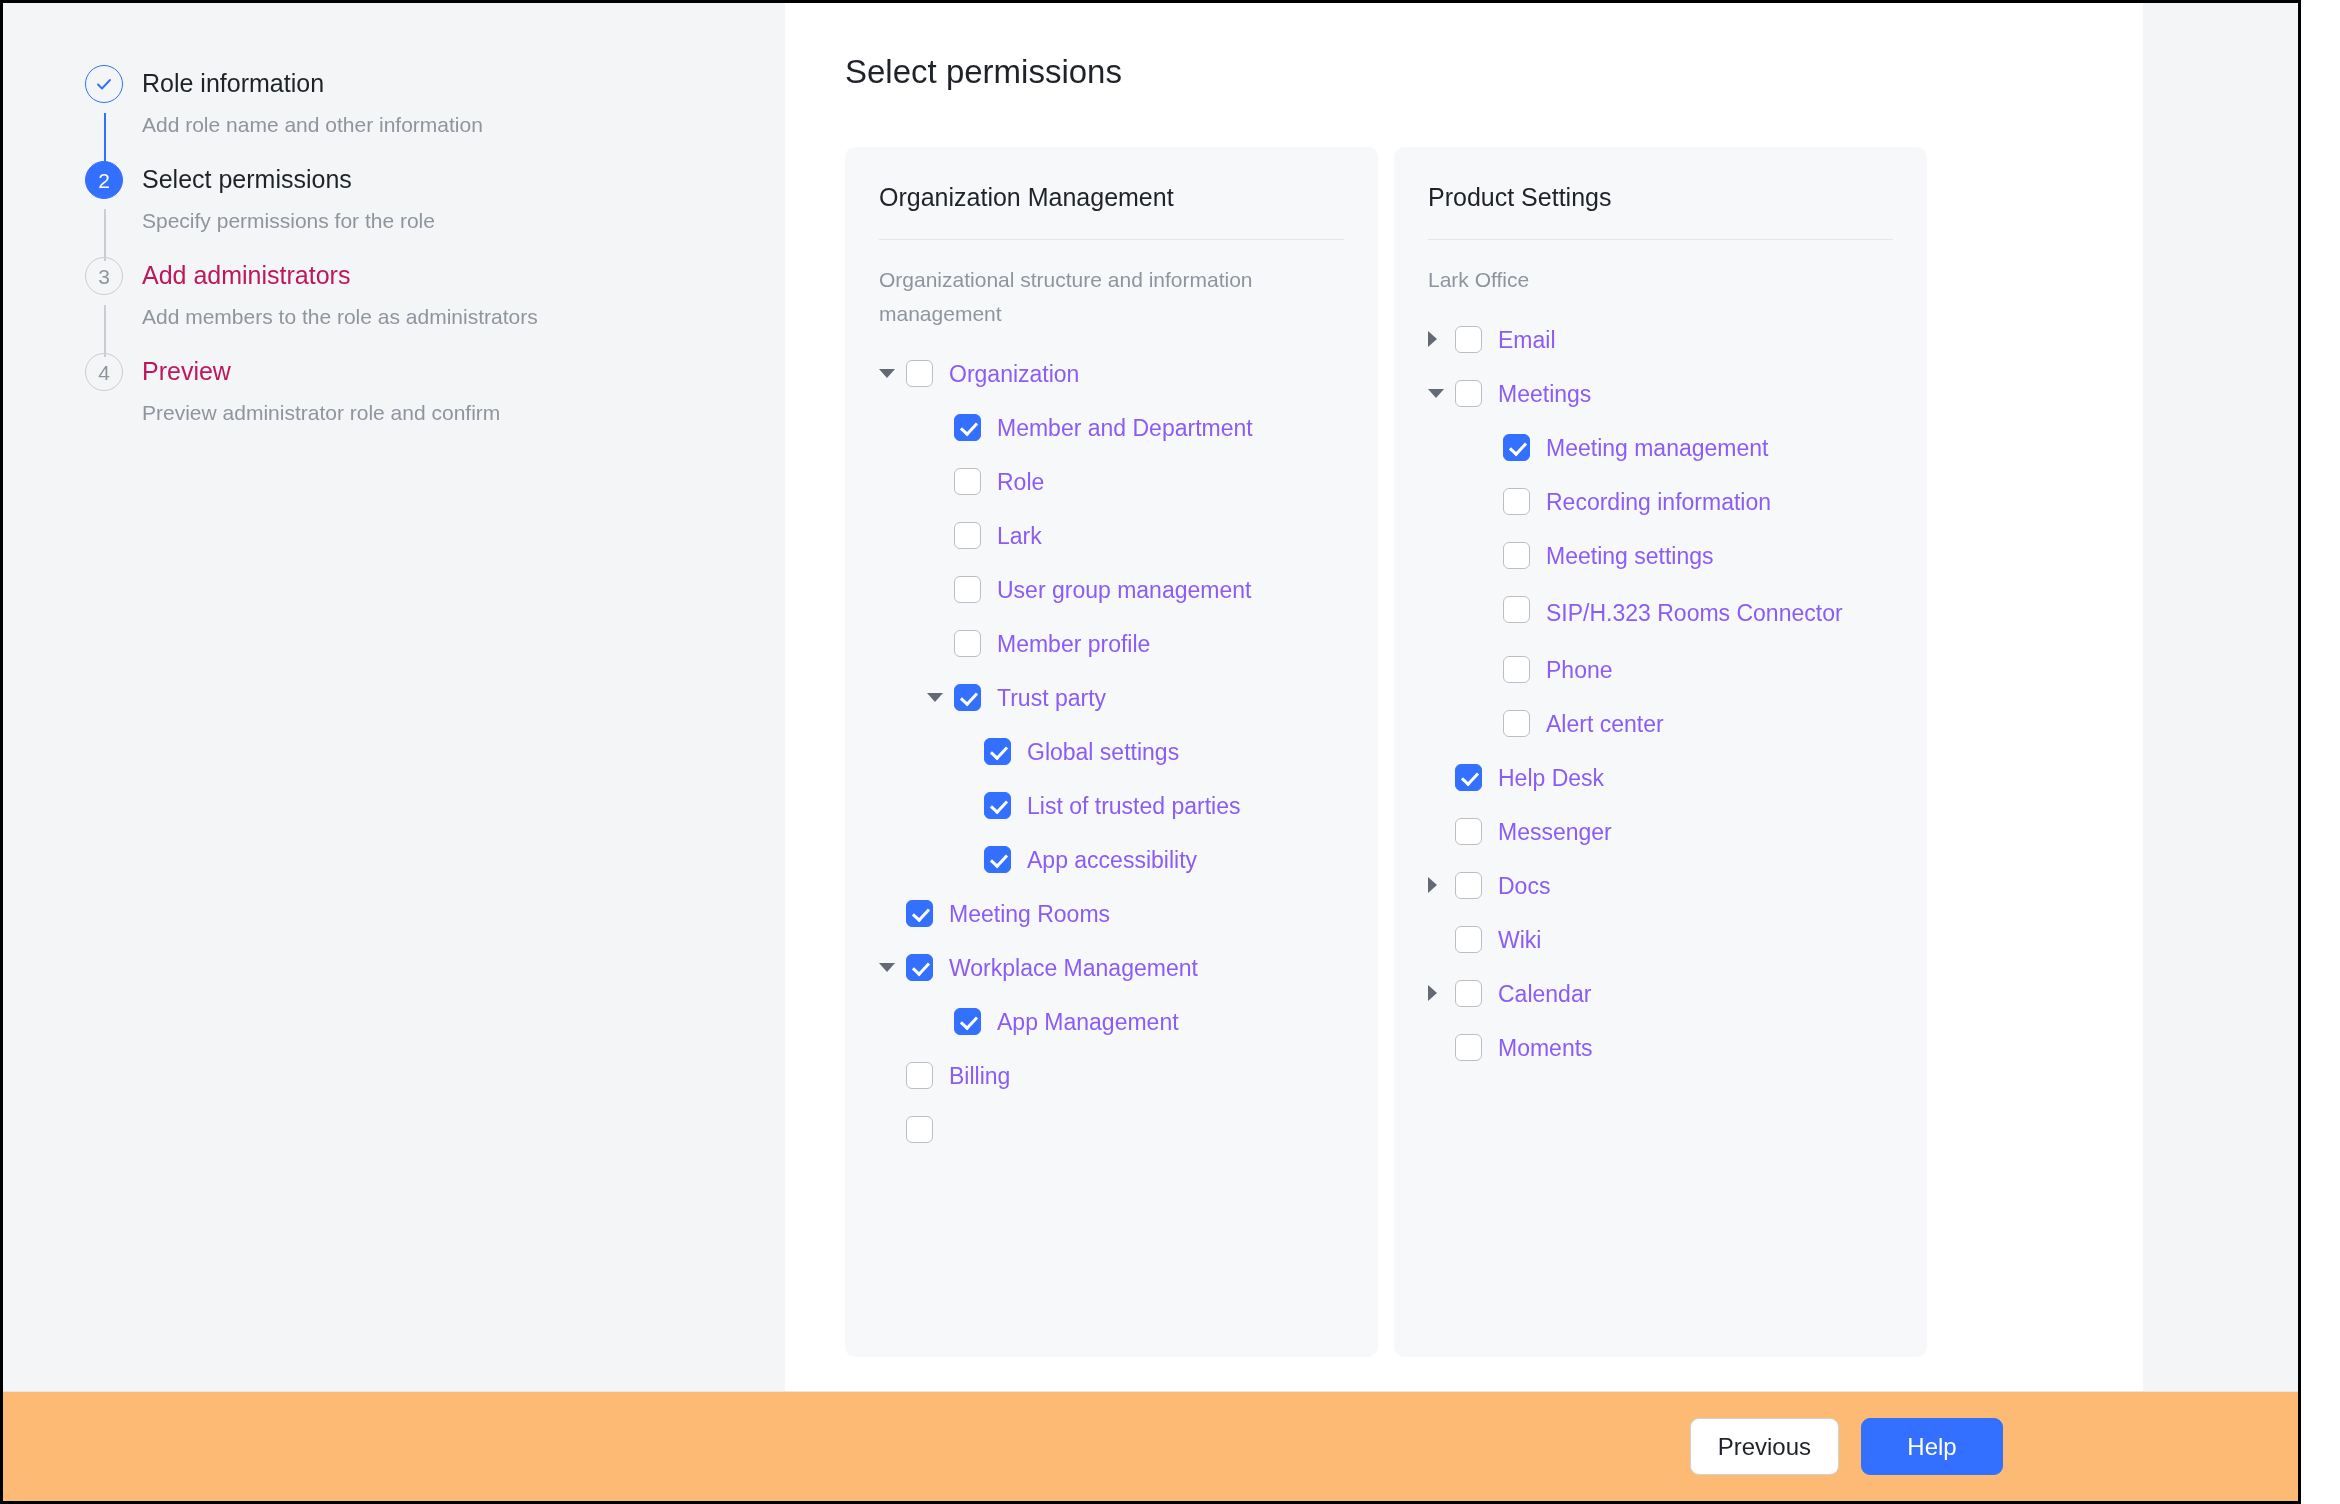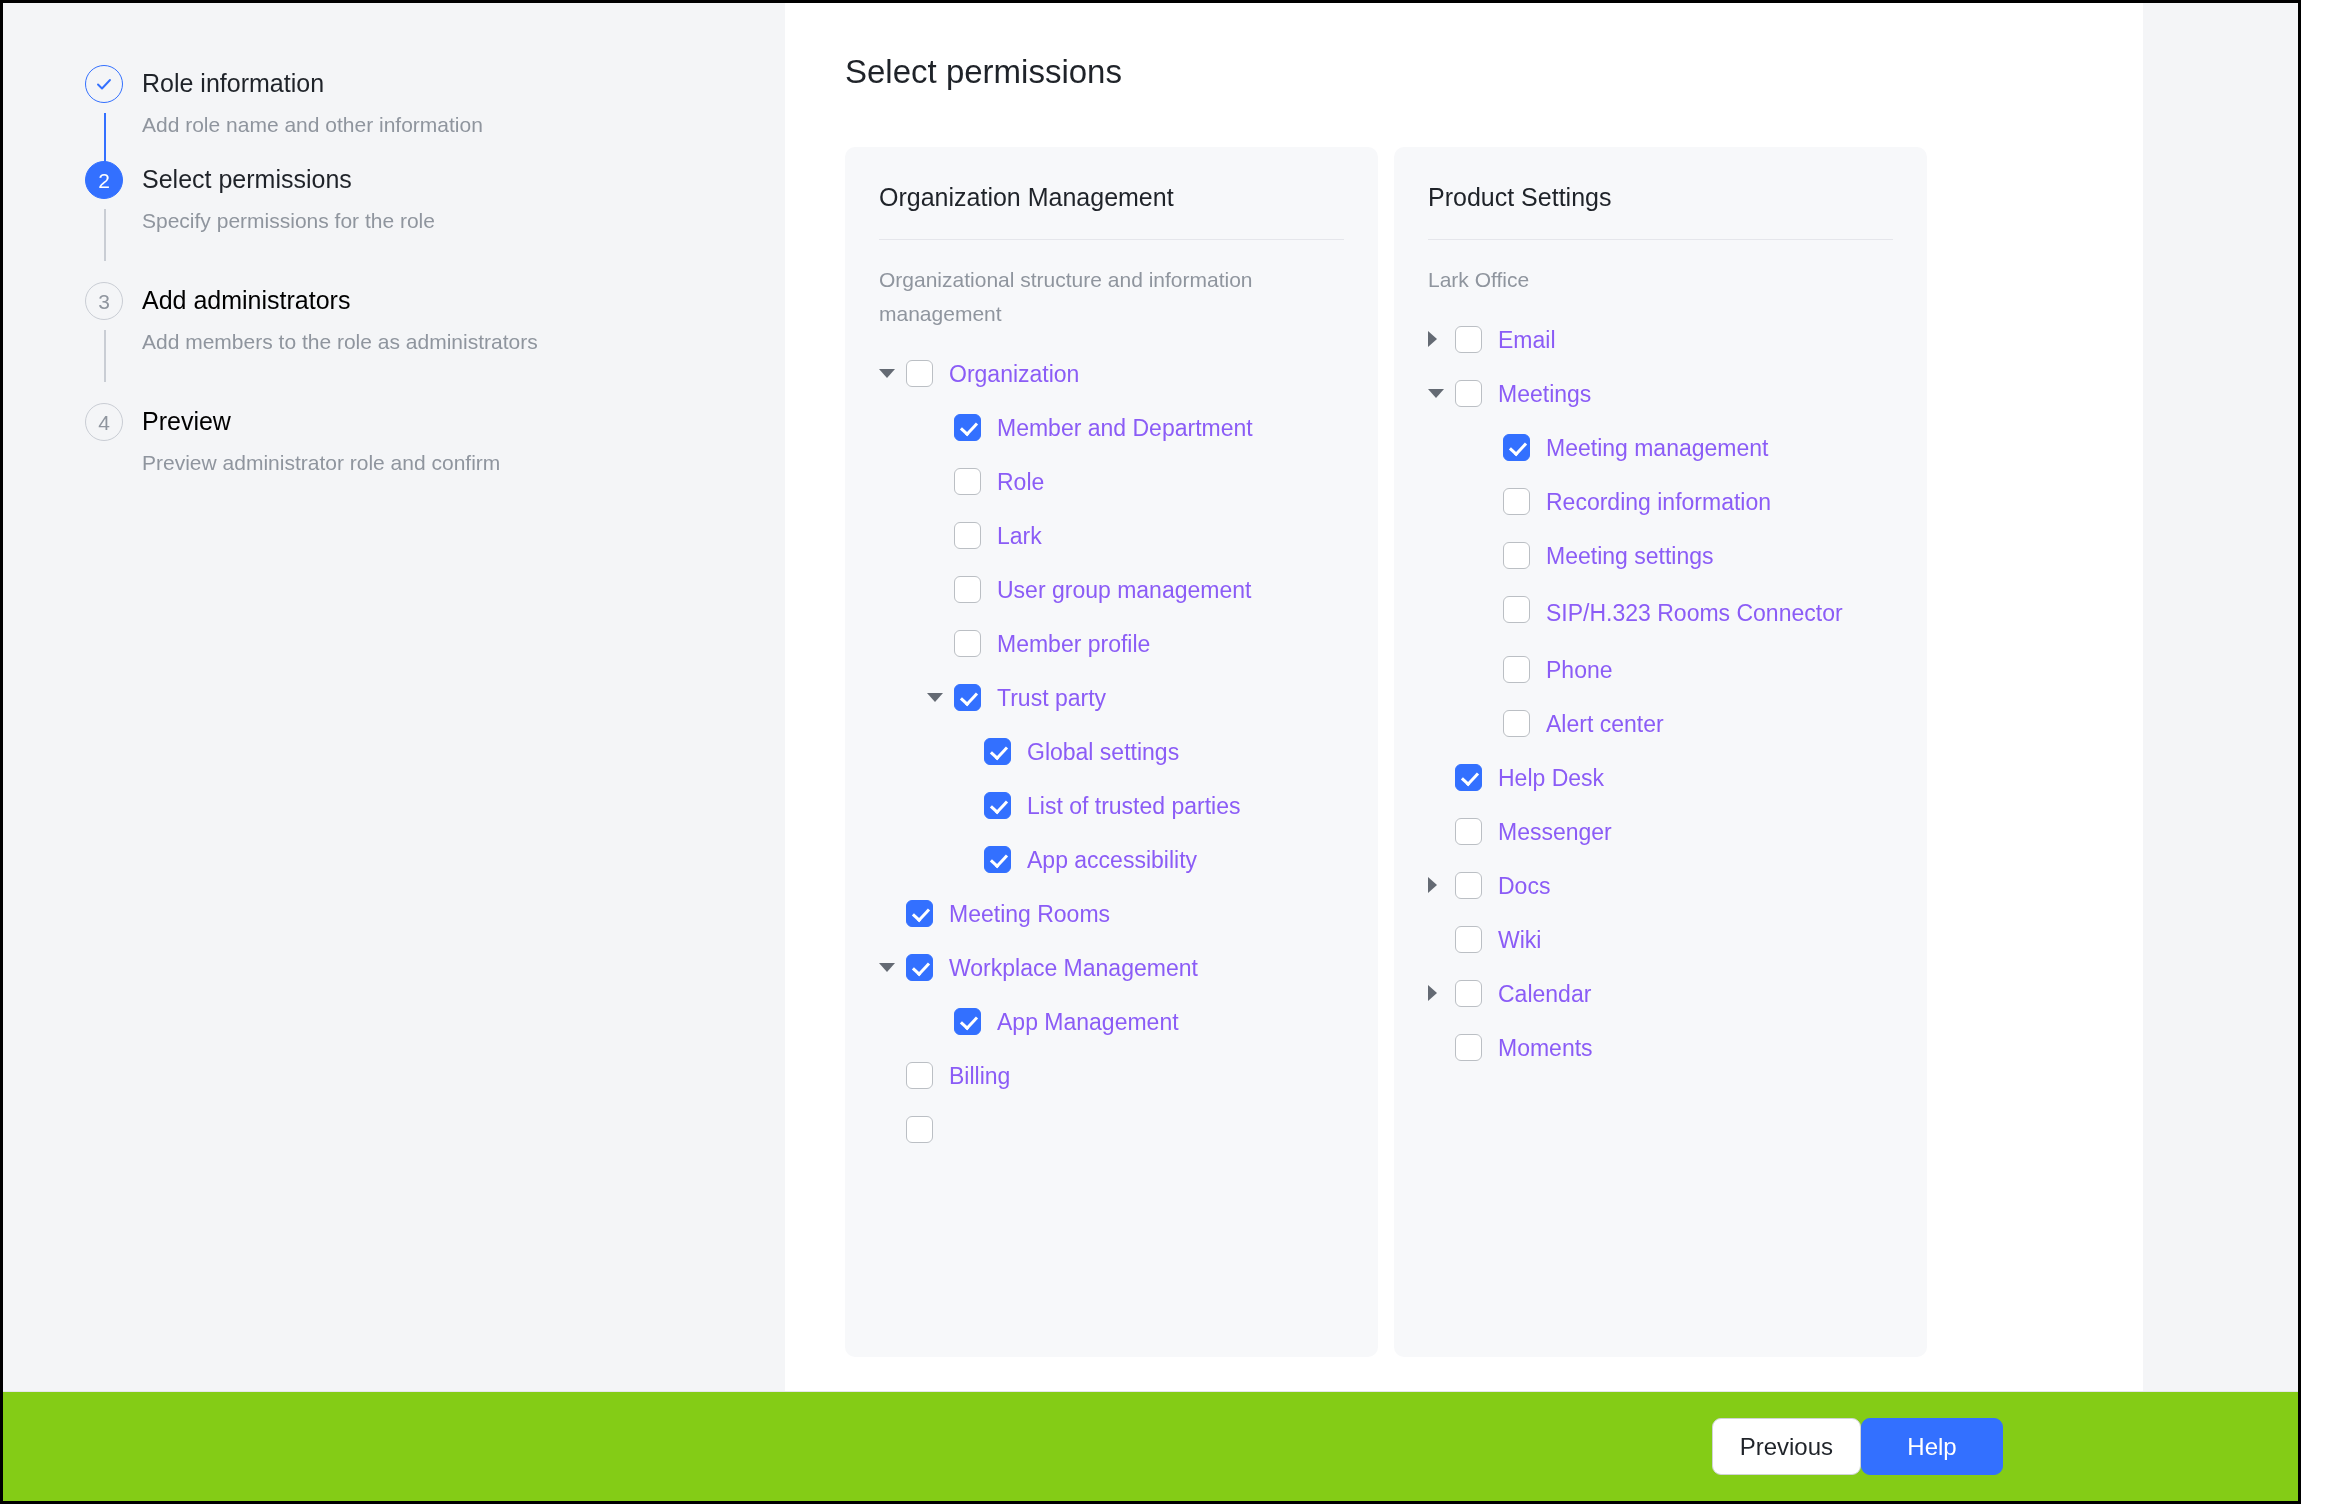--- a/index.html
+++ b/index.html
@@ -56,21 +56,21 @@
     background: #c9cdd4;
   }
   .step-line.done { background: #3370ff; }
   .step-title {
     font-size: 25px;
     color: #1f2329;
     line-height: 40px;
     padding-left: 29px;
     margin-bottom: 7px;
   }
-  .step-title.muted { color: #000000; margin-top: 25px; }
+  .step-title.muted { color: #be185d; }
   .step-desc {
     font-size: 21px;
     color: #8f959e;
     line-height: 30px;
     padding-left: 29px;
   }
 
   
   .main {
     flex: 1 1 auto;
@@ -183,26 +183,27 @@
   
   .right-filler {
     flex: 1 1 auto;
     background: #f4f5f7;
     margin-left: 60px;
   }
 
   
   .footer {
     flex: 0 0 110px;
-    background: #84cc16;
+    background: #fdba74;
     border-top: 1px solid #e5e6eb;
     display: flex;
     align-items: center;
     justify-content: flex-end;
     padding-right: 295px;
+    gap: 22px;
   }
   .btn {
     font-family: inherit;
     font-size: 24px;
     line-height: 1;
     border-radius: 9px;
     padding: 0 27px;
     height: 57px;
     display: inline-flex;
     align-items: center;

